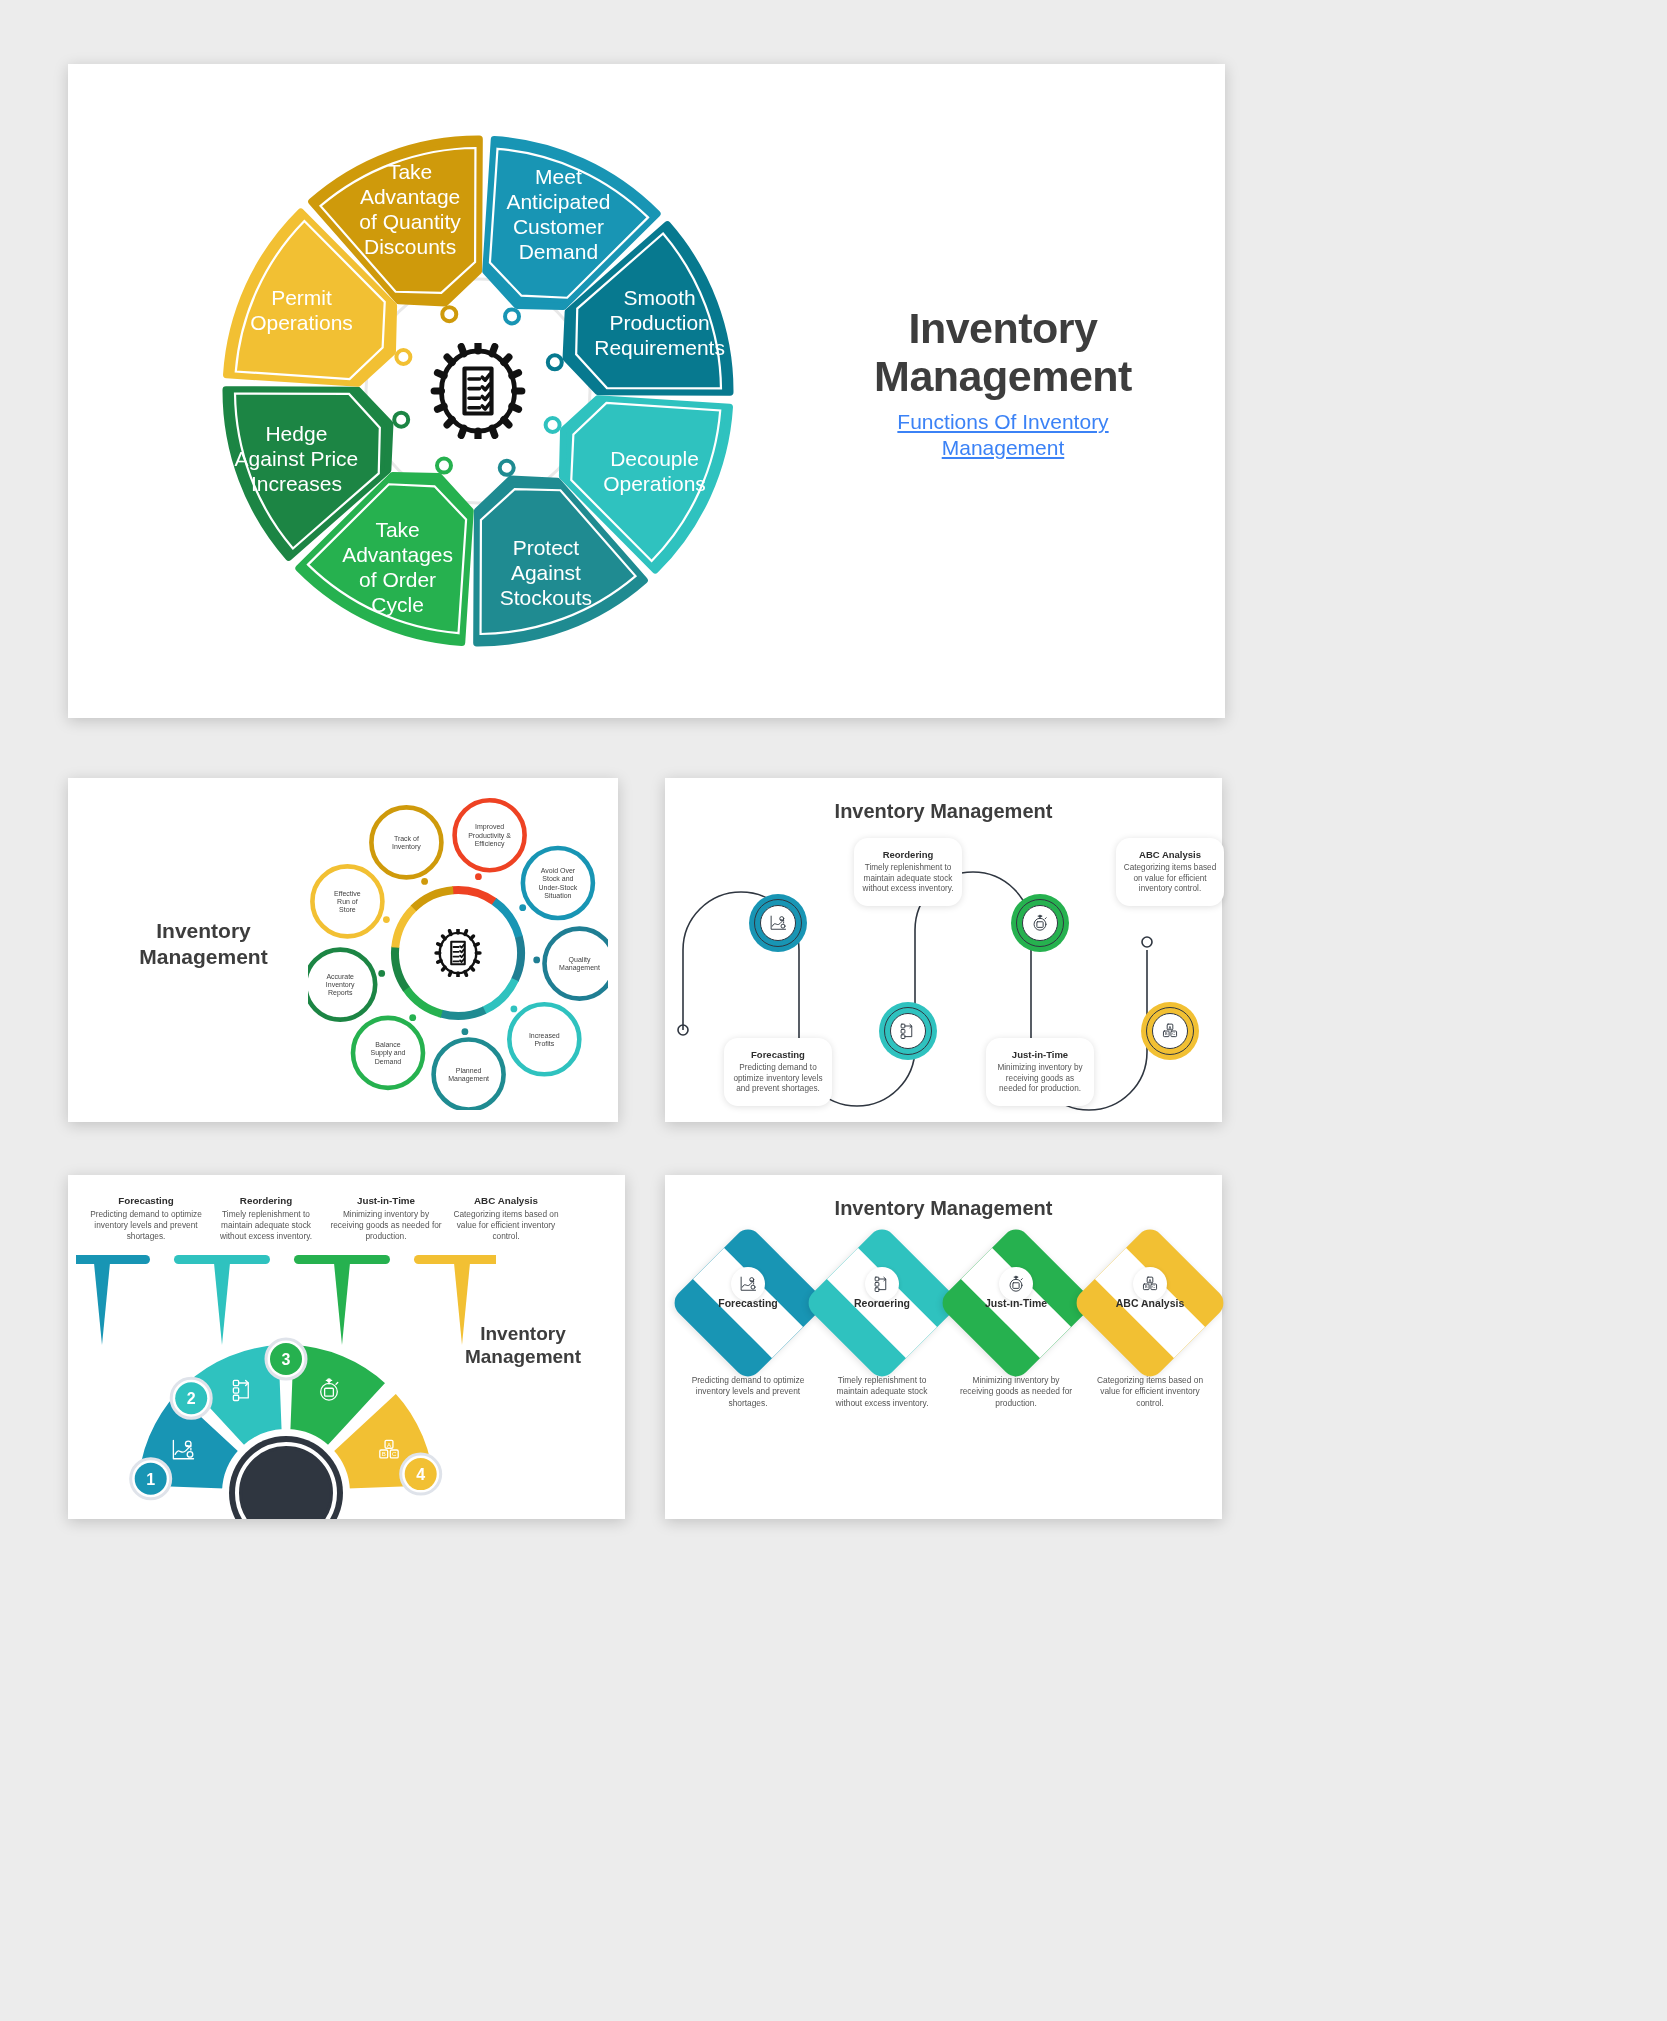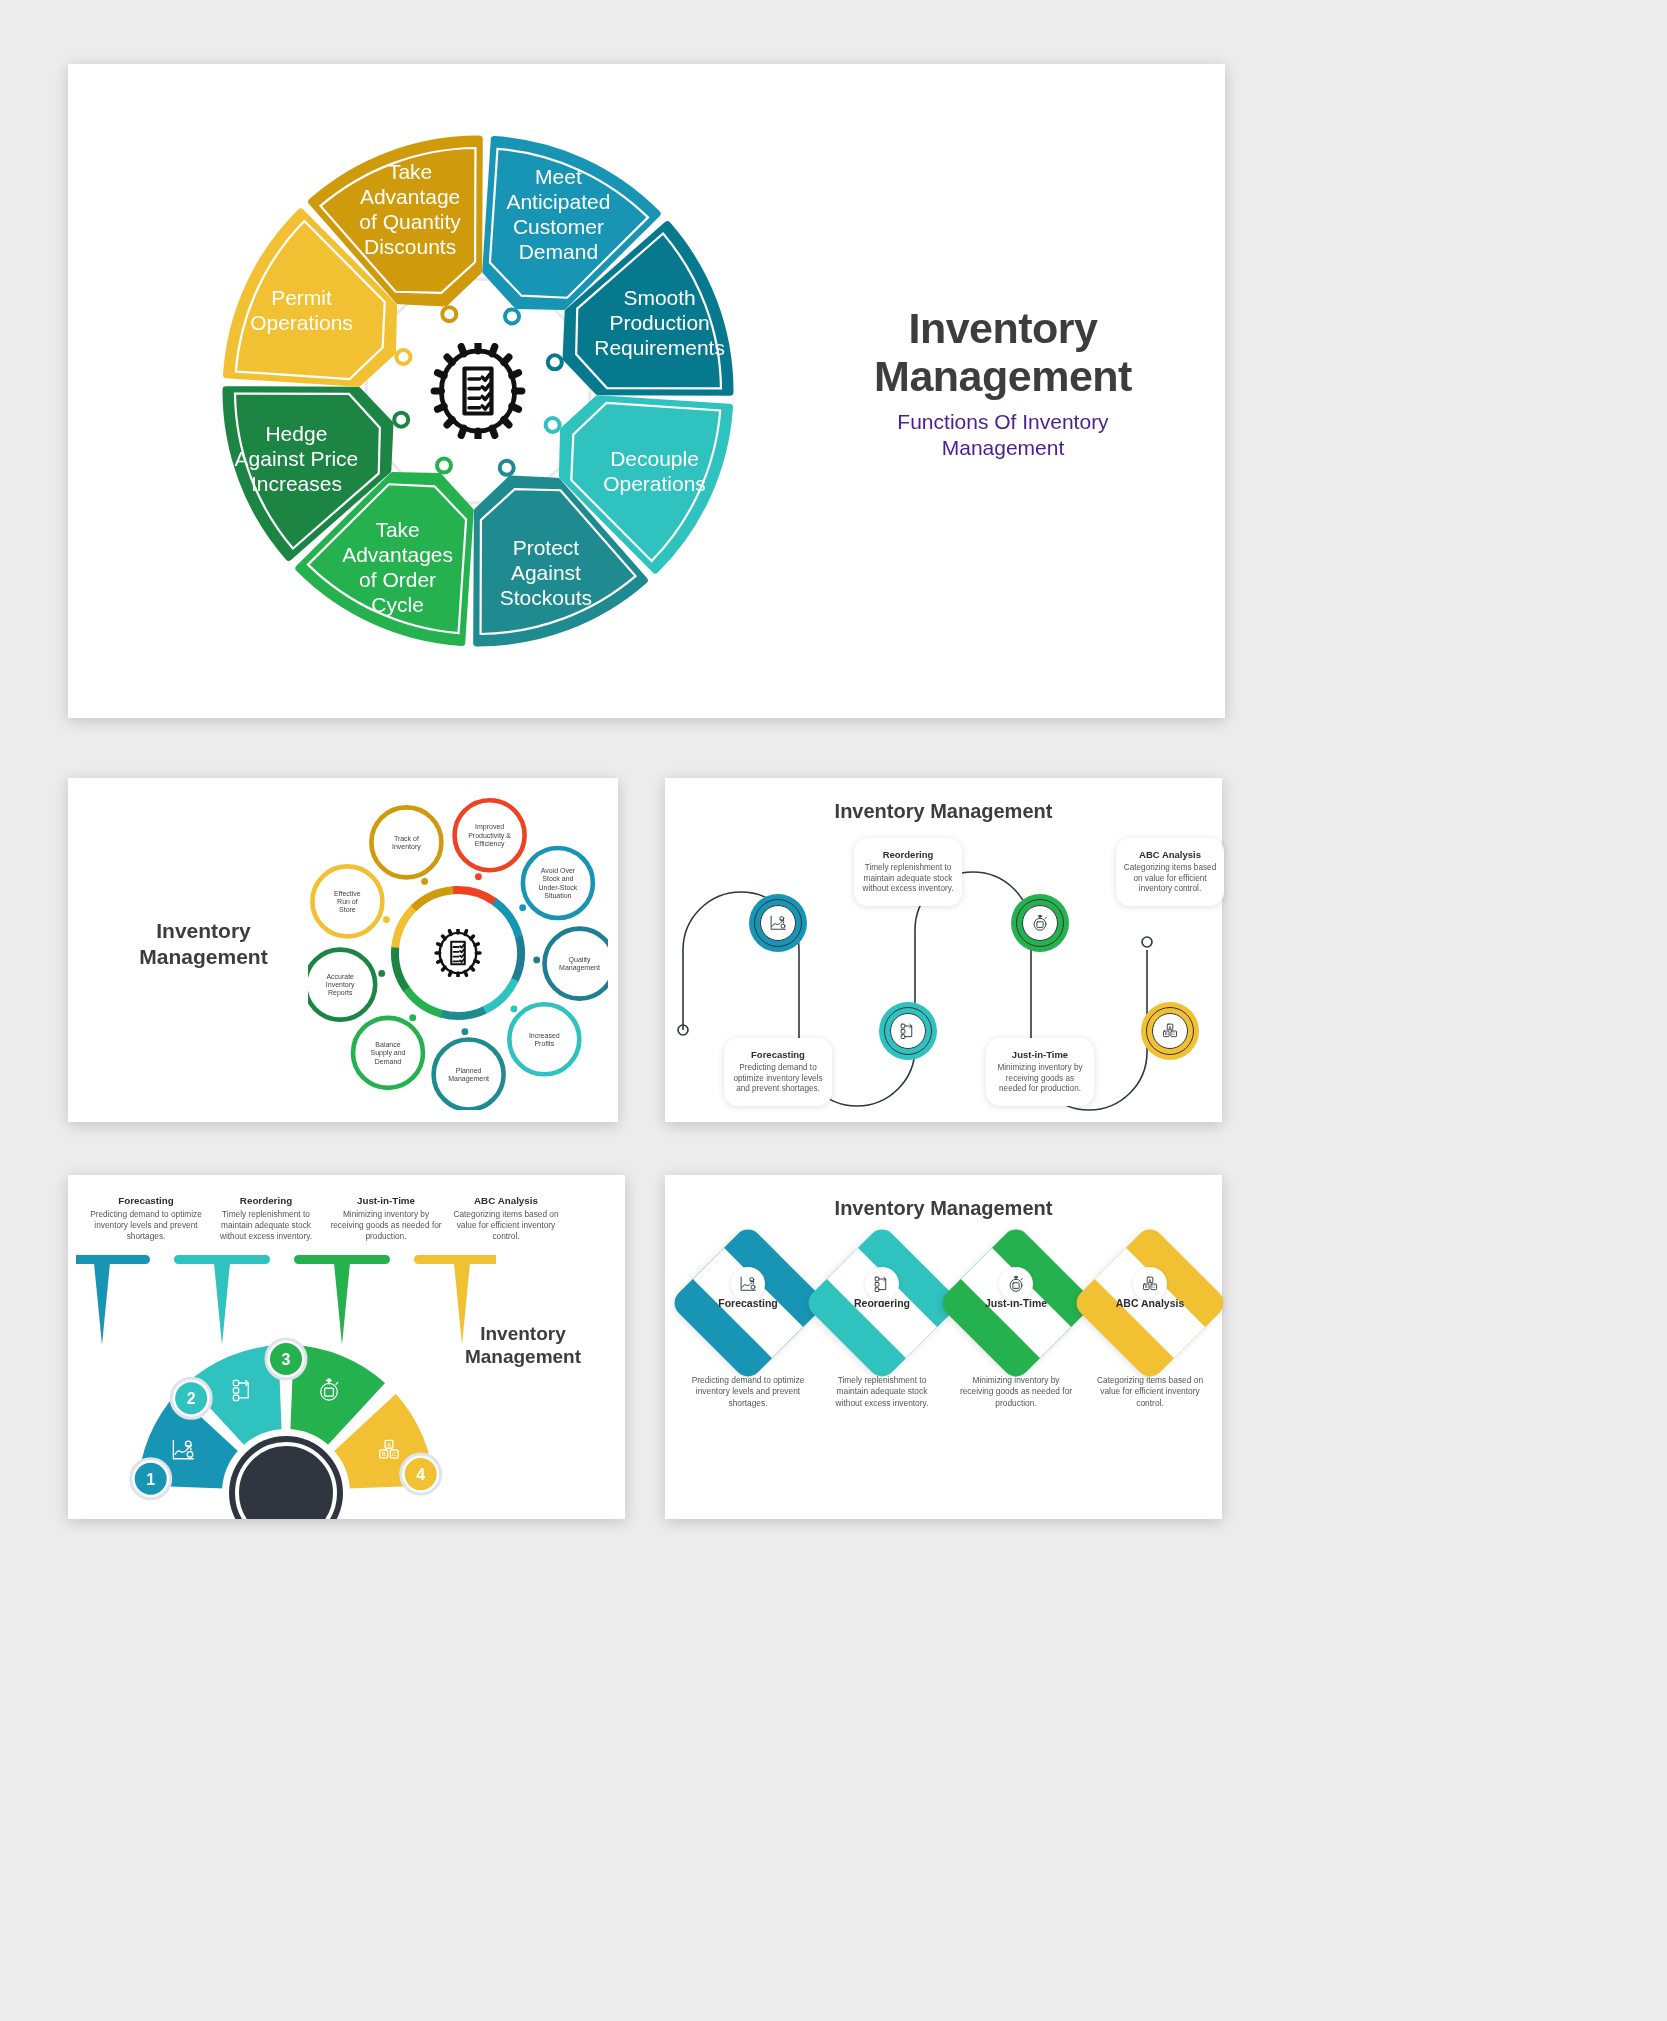--- a/index.html
+++ b/index.html
@@ -22,21 +22,21 @@
 
   .wheel { position: absolute; left: 110px; top: 35px; width: 600px; height: 590px; }
   .wheel svg { display: block; }
 
   .hero-text { position: absolute; left: 735px; top: 240px; width: 400px; text-align: center; }
   .hero-title {
     font-size: 43px; font-weight: bold; color: #3d3d3d;
     line-height: 1.12; letter-spacing: -0.5px;
   }
   .hero-sub {
-    margin-top: 9px; font-size: 21px; color: #4c1d95; line-height: 1.22;
+    margin-top: 9px; font-size: 21px; color: #3b82f6; line-height: 1.22; text-decoration: underline;
   }
 
   .seg-label {
     fill: #ffffff;
     font-family: "Liberation Sans", sans-serif;
     text-anchor: middle;
   }
 
   
   #slide-hub { left: 68px; top: 778px; width: 550px; height: 344px; }

